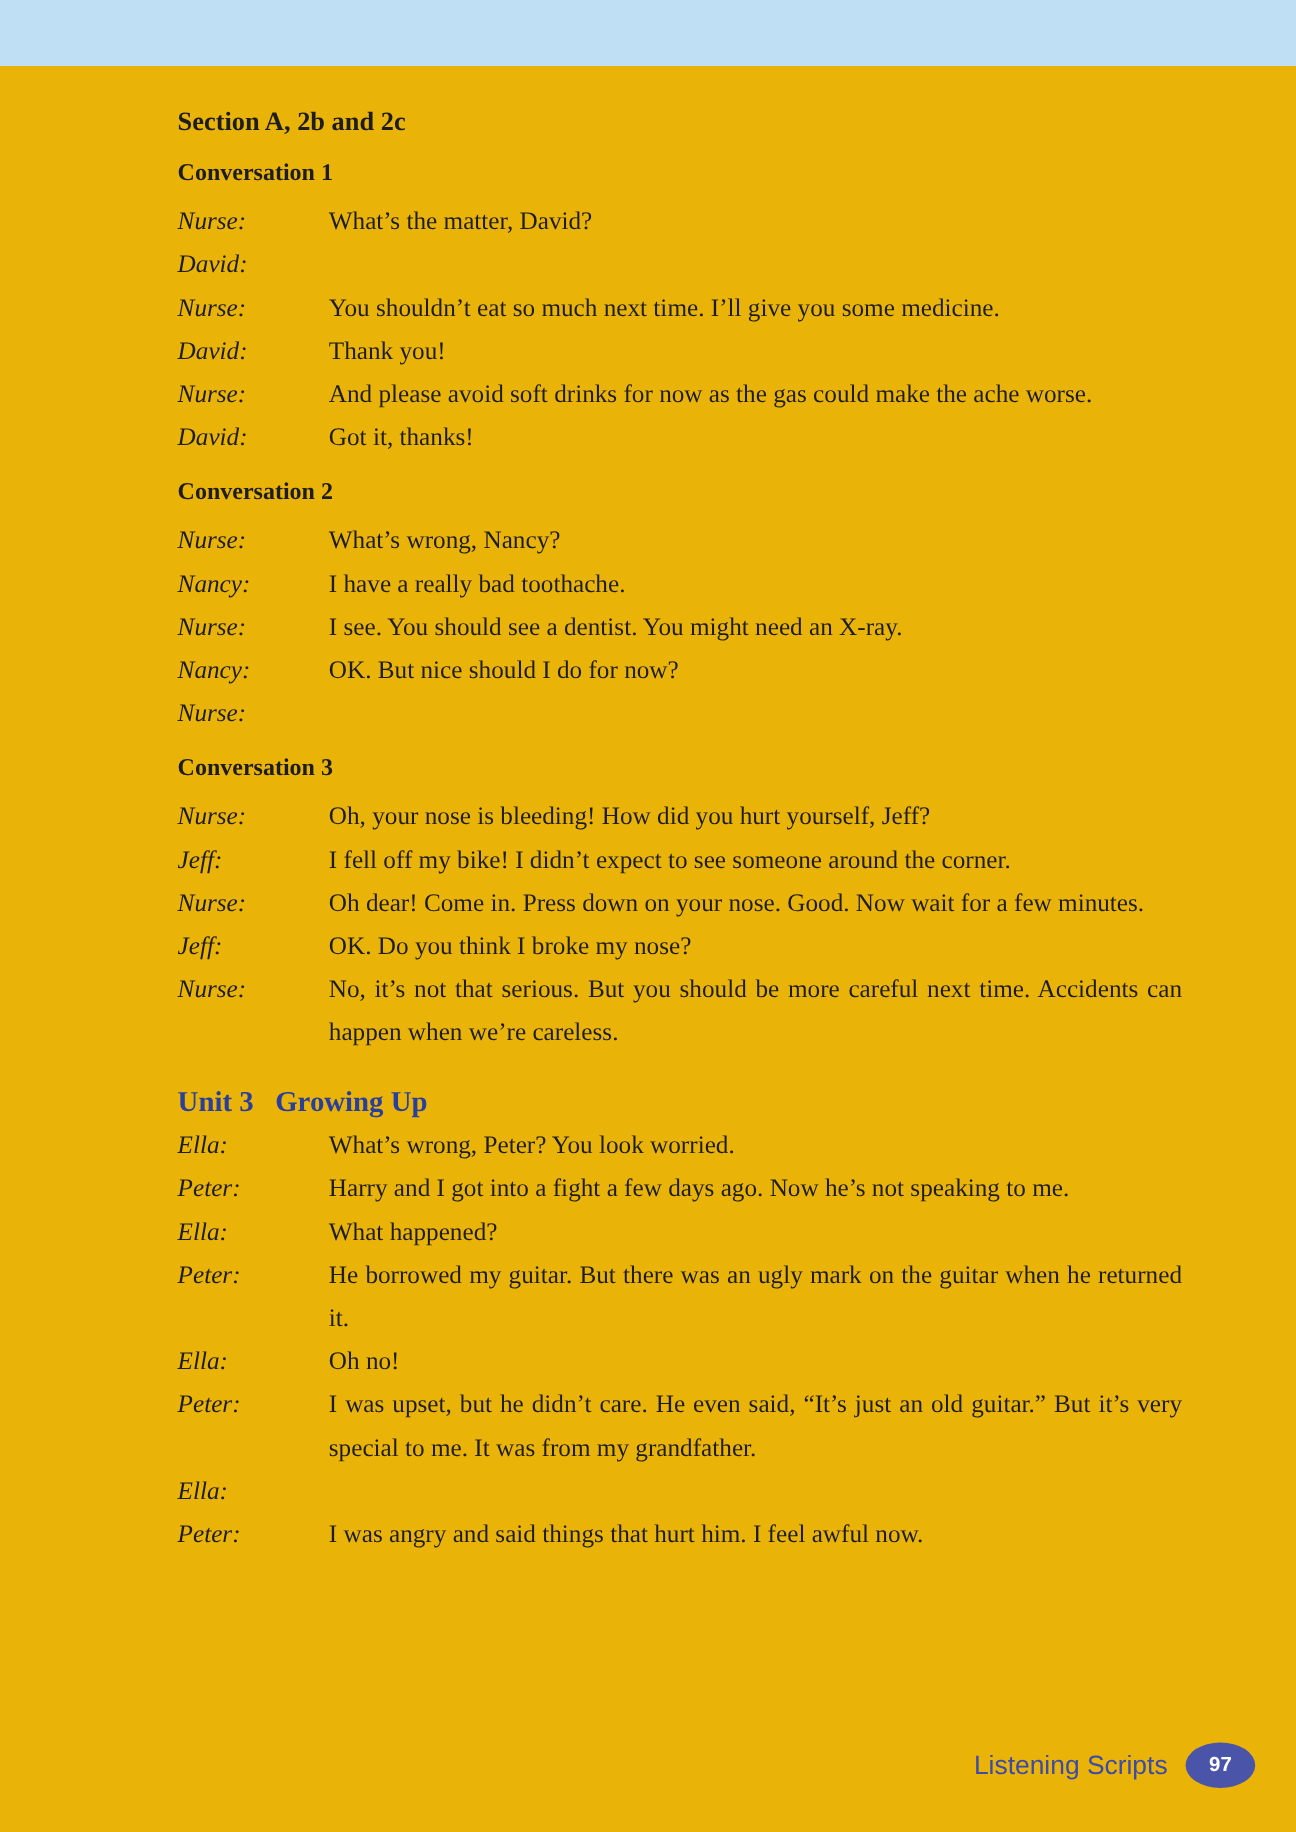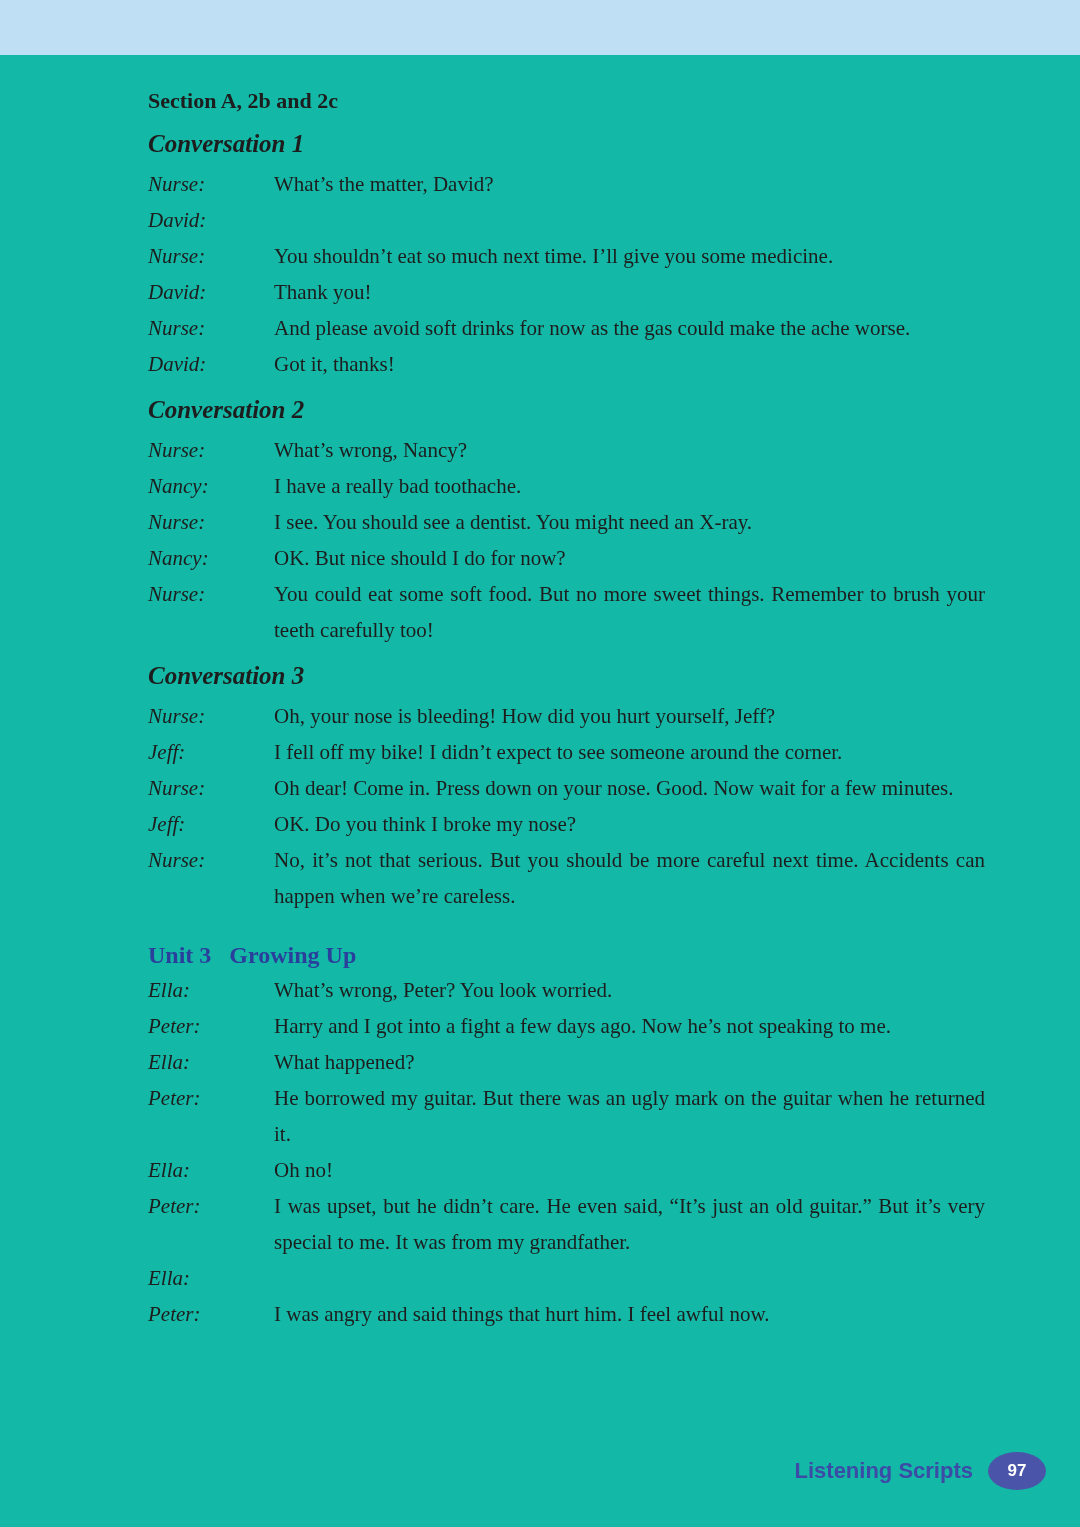--- a/index.html
+++ b/index.html
@@ -1,21 +1,21 @@
 <!DOCTYPE html>
 <html><head>
 <meta charset="utf-8">
 <style>
   * { margin: 0; padding: 0; box-sizing: border-box; }
   html, body { background: #f4f4f2; }
   .page {
     position: relative;
     width: 1080px;
     height: 1527px;
-    background: #14b8a6;
+    background: #eab308;
     overflow: hidden;
     font-family: "Liberation Serif", "DejaVu Serif", serif;
     color: #1d1d1d;
   }
   .top-bar {
     position: absolute;
     top: 0; left: 0;
     width: 100%;
     height: 55px;
     background: #bfe0f4;
@@ -27,23 +27,22 @@
     width: 100%;
     padding: 0 95px 0 148px;
   }
   .section-title {
     font-size: 22px;
     font-weight: bold;
     line-height: 30px;
     margin: 31px 0 4px;
   }
   .conv-title {
-    font-size: 25px;
-    font-weight: bold;
-    font-style: italic;
+    font-size: 20px;
+    font-weight: bold;
     line-height: 30px;
     margin: 13px 0 7px;
   }
   .row {
     display: flex;
     font-size: 21px;
     line-height: 36px;
   }
   .speaker {
     flex: 0 0 92px;
@@ -67,21 +66,21 @@
     position: absolute;
     top: 1452px;
     right: 34px;
     display: flex;
     align-items: center;
     gap: 15px;
     font-family: "Liberation Sans", sans-serif;
   }
   .footer-label {
     font-size: 22px;
-    font-weight: bold;
+    font-weight: normal;
     color: #3b4ba6;
   }
   .page-badge {
     width: 58px;
     height: 38px;
     background: #4a55a9;
     border-radius: 50%;
     color: #ffffff;
     font-size: 17px;
     font-weight: bold;
@@ -154,21 +153,20 @@
             <span class="line">I see. You should see a dentist. You might need an X-ray.</span>
           </div>
 
           <div class="row">
             <span class="speaker">Nancy:</span>
             <span class="line">OK. But nice should I do for now?</span>
           </div>
 
           <div class="row">
             <span class="speaker">Nurse:</span>
-            <span class="line">You could eat some soft food. But no more sweet things. Remember to brush your teeth carefully too!</span>
           </div>
         </div>
     </section>
 
     <section>
       <h3 class="conv-title">Conversation 3</h3>
       <div class="dialogue">
 
           <div class="row">
             <span class="speaker">Nurse:</span>

